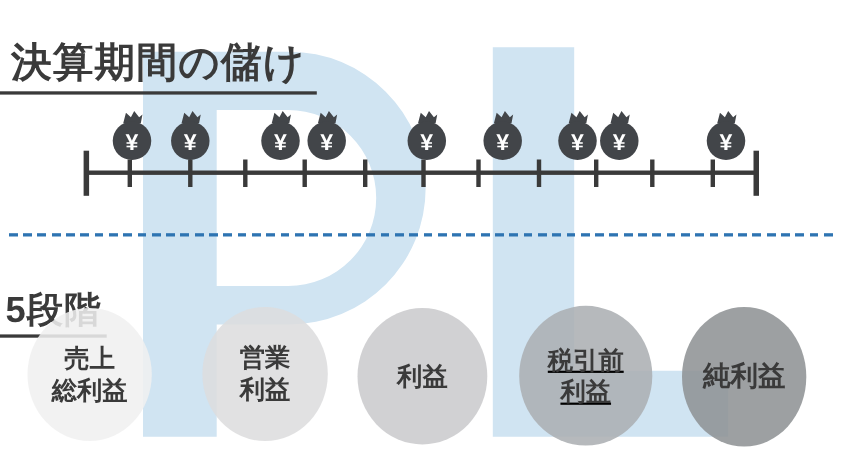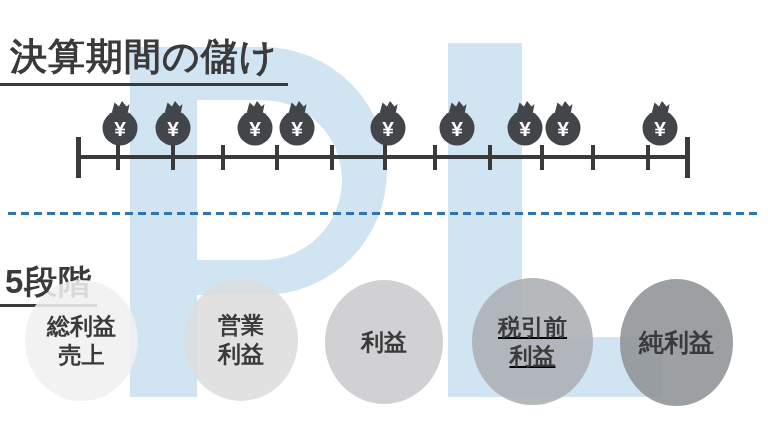--- a/index.html
+++ b/index.html
@@ -136,22 +136,22 @@
 
   <div id="divider"></div>
 
   <div class="title-row" id="title-row-bottom">
     <span class="underlined mid-title">5段階</span>
   </div>
 
   <div id="stages">
       <div class="stage-circle" style="left: 25px; top: 280px; width: 113px; height: 121px; background: rgba(240, 240, 240, 0.87);">
     <div class="stage-label">
+          <div>売上</div>
           <div>総利益</div>
-          <div>売上</div>
         </div>
   </div>
       <div class="stage-circle" style="left: 184px; top: 279px; width: 114px; height: 122px; background: rgba(221, 221, 222, 0.87); align-items: center;">
     <div class="stage-label">
           <div>営業</div>
           <div>利益</div>
         </div>
   </div>
       <div class="stage-circle" style="left: 325px; top: 280px; width: 118px; height: 124px; background: rgba(202, 202, 205, 0.87);">
     <div class="stage-label">

